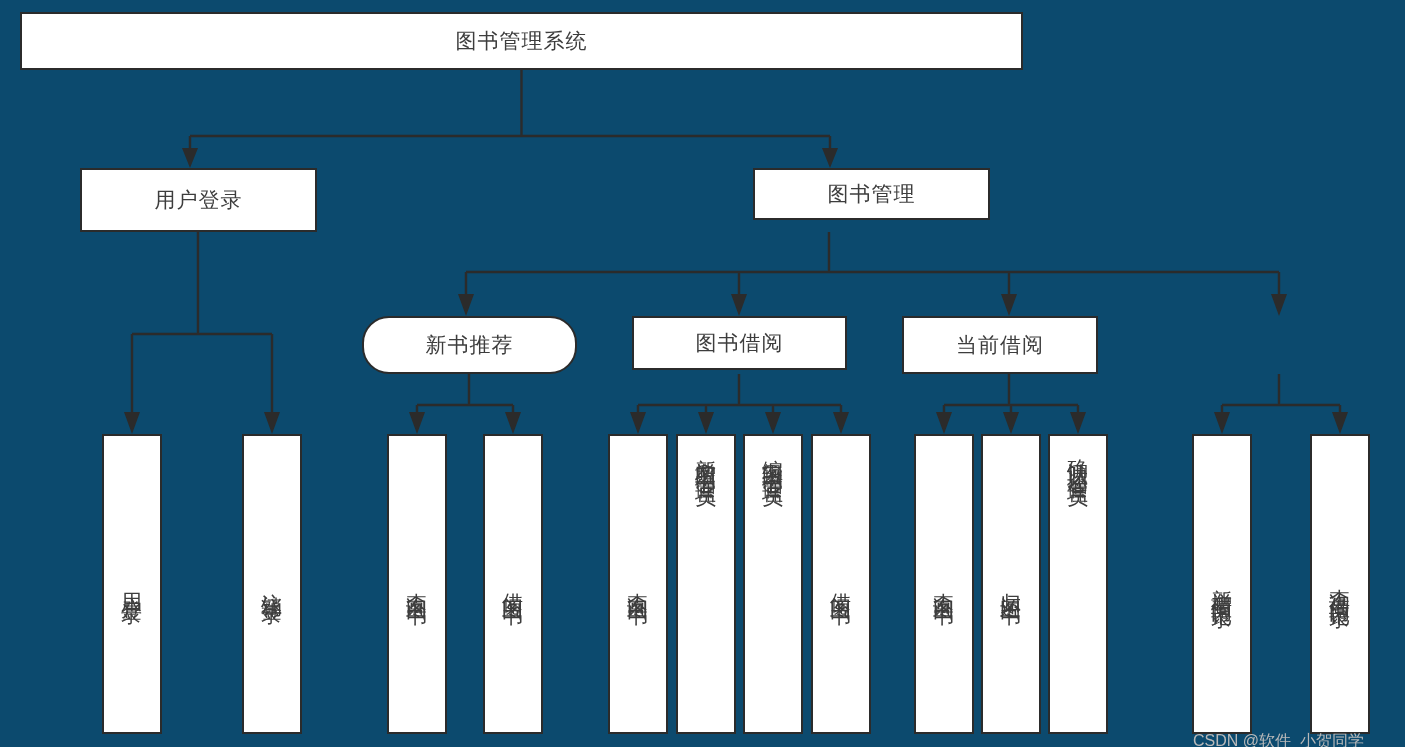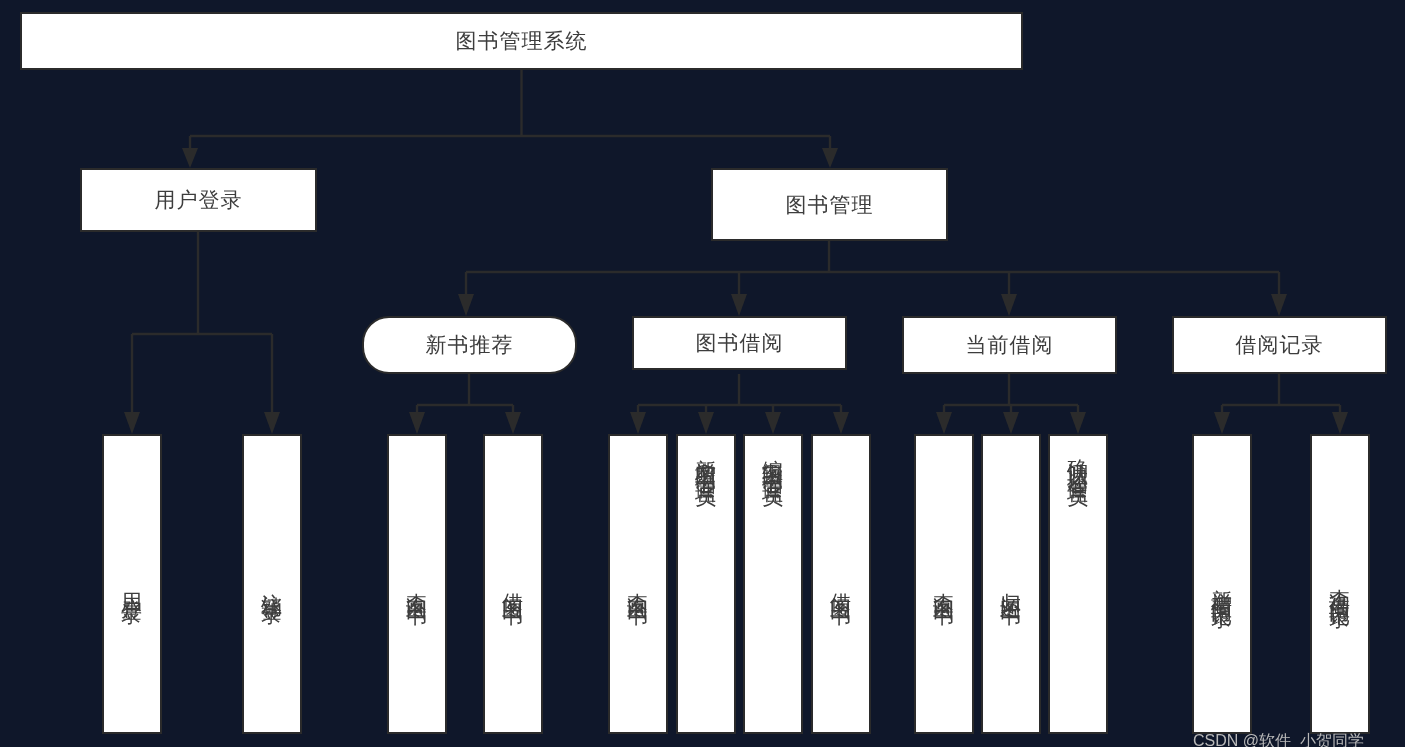--- a/index.html
+++ b/index.html
@@ -10,21 +10,21 @@
   body {
     width: 1405px;
     height: 747px;
     overflow: hidden;
     font-family: "Liberation Sans", "DejaVu Sans", sans-serif;
   }
   #diagram-root {
     position: relative;
     width: 1405px;
     height: 747px;
-    background: #0f172a;
+    background: #0c4a6e;
   }
   svg#flow-svg {
     position: absolute;
     left: 0;
     top: 0;
     width: 1405px;
     height: 747px;
   }
   .connector {
     stroke: #2b2b2b;
@@ -122,35 +122,32 @@
     <polygon class="arrow-head" points="1340,434 1332,412 1348,412"></polygon>
   </svg>
 
   <div class="hnode" style="left:20px; top:12px; width:1003px; height:58px;">
     <span>图书管理系统</span>
   </div>
 
   <div class="hnode" style="left:80px; top:168px; width:237px; height:64px;">
     <span>用户登录</span>
   </div>
-  <div class="hnode" style="left:711px; top:168px; width:237px; height:73px;">
+  <div class="hnode" style="left:753px; top:168px; width:237px; height:52px;">
     <span>图书管理</span>
   </div>
 
   <div class="hnode" style="left:362px; top:316px; width:215px; height:58px;border-radius:27px;">
     <span>新书推荐</span>
   </div>
   <div class="hnode" style="left:632px; top:316px; width:215px; height:54px;">
     <span>图书借阅</span>
   </div>
-  <div class="hnode" style="left:902px; top:316px; width:215px; height:58px;">
+  <div class="hnode" style="left:902px; top:316px; width:196px; height:58px;">
     <span>当前借阅</span>
-  </div>
-  <div class="hnode" style="left:1172px; top:316px; width:215px; height:58px;">
-    <span>借阅记录</span>
   </div>
 
   <div class="vnode center" style="left:102px; top:434px; width:60px; height:300px;">
     <span class="vtext">用户登录</span>
   </div>
   <div class="vnode center" style="left:242px; top:434px; width:60px; height:300px;">
     <span class="vtext">注销登录</span>
   </div>
 
   <div class="vnode center" style="left:387px; top:434px; width:60px; height:300px;">

